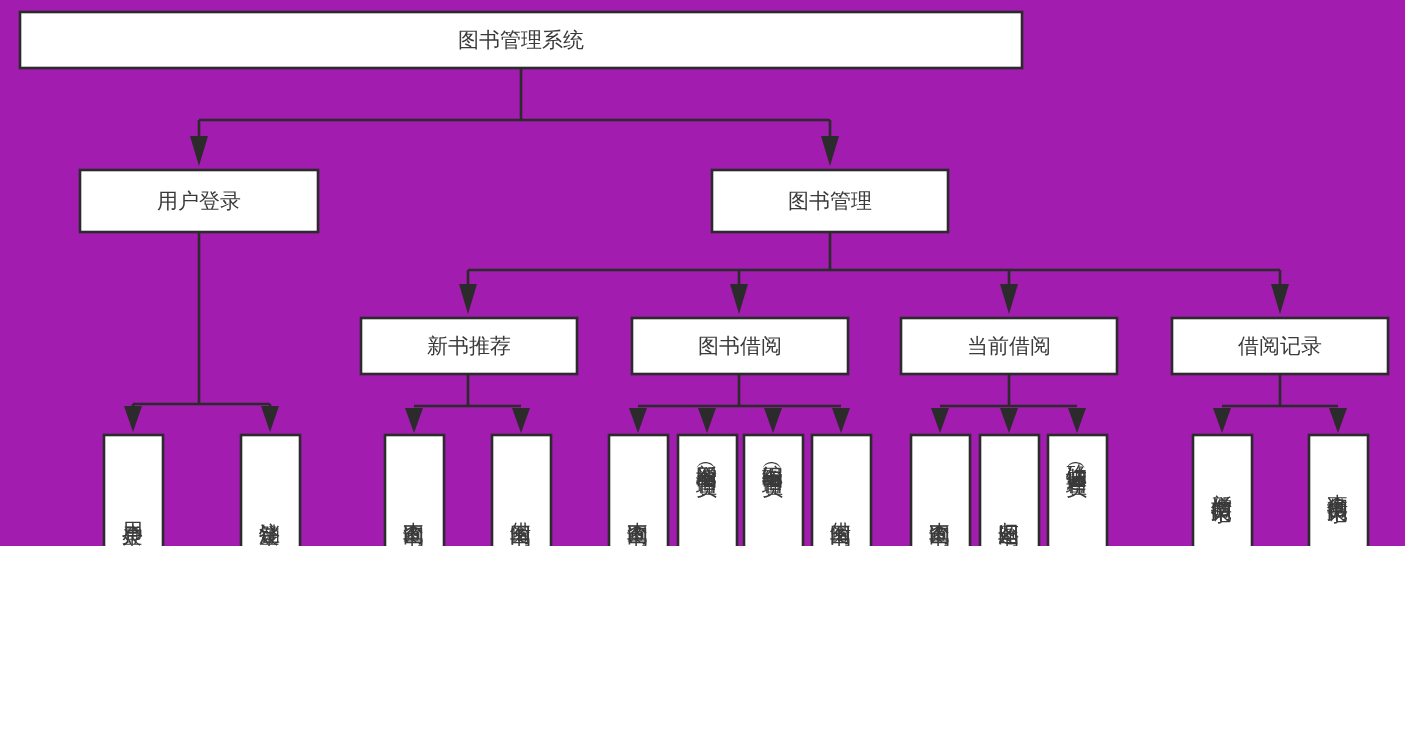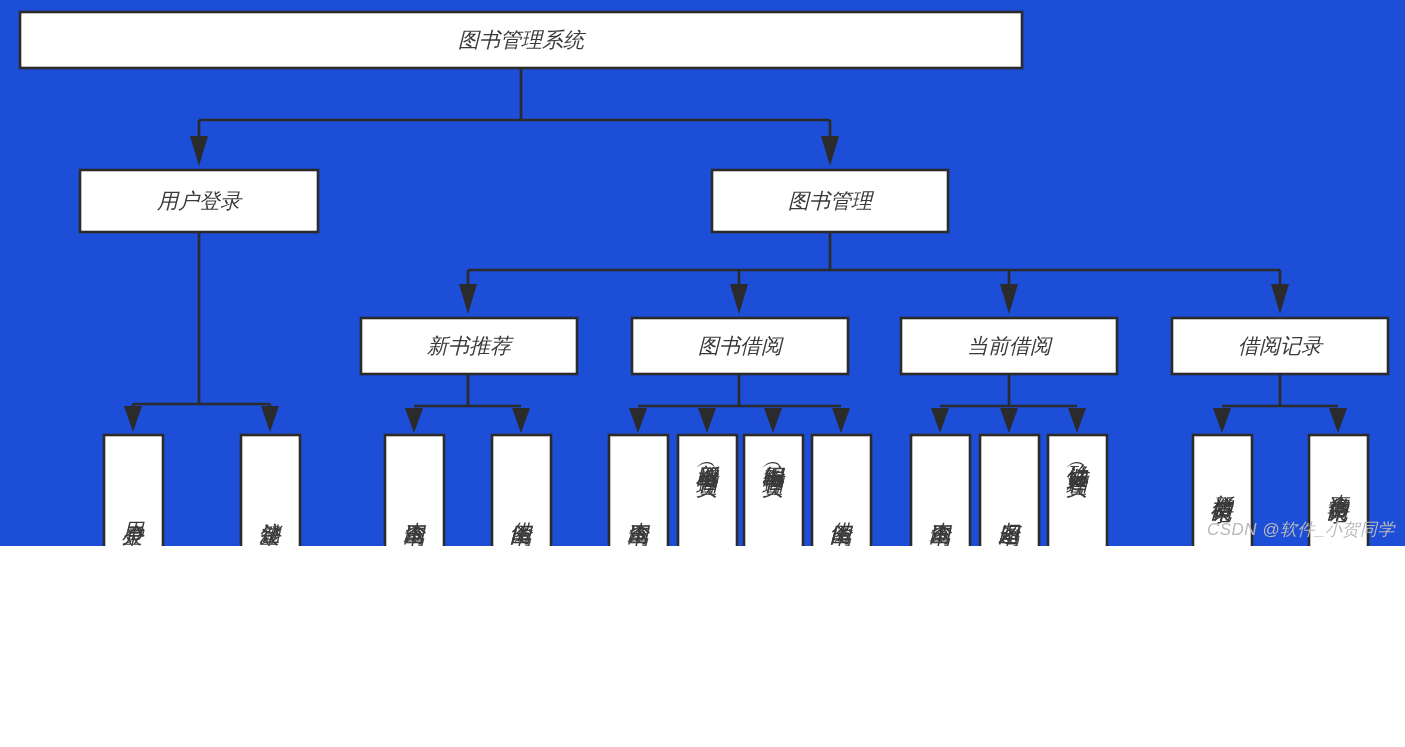--- a/index.html
+++ b/index.html
@@ -8,23 +8,22 @@
     padding: 0;
     background: #ffffff;
   }
   body {
     font-family: "Liberation Sans", "DejaVu Sans", sans-serif;
   }
   #diagram-root {
     position: relative;
     width: 1405px;
     height: 546px;
-    background: #1d4ed8;
+    background: #a21caf;
     overflow: hidden;
-    font-style: italic;
   }
   svg#flow-svg {
     position: absolute;
     top: 0;
     left: 0;
     width: 1405px;
     height: 747px;
     display: block;
   }
   .node-rect {
@@ -239,15 +238,14 @@
       <text class="node-label-v" x="1222" y="477">新增借阅记录</text>
     </g>
 
     <g>
       <rect class="node-rect" x="1309" y="435" width="59" height="299"></rect>
       <text class="node-label-v" x="1338" y="477">查询借阅记录</text>
     </g>
 
   </svg>
 
-  <div class="watermark-text">CSDN @软件_小贺同学</div>
 
 </div>
 
 </body></html>

